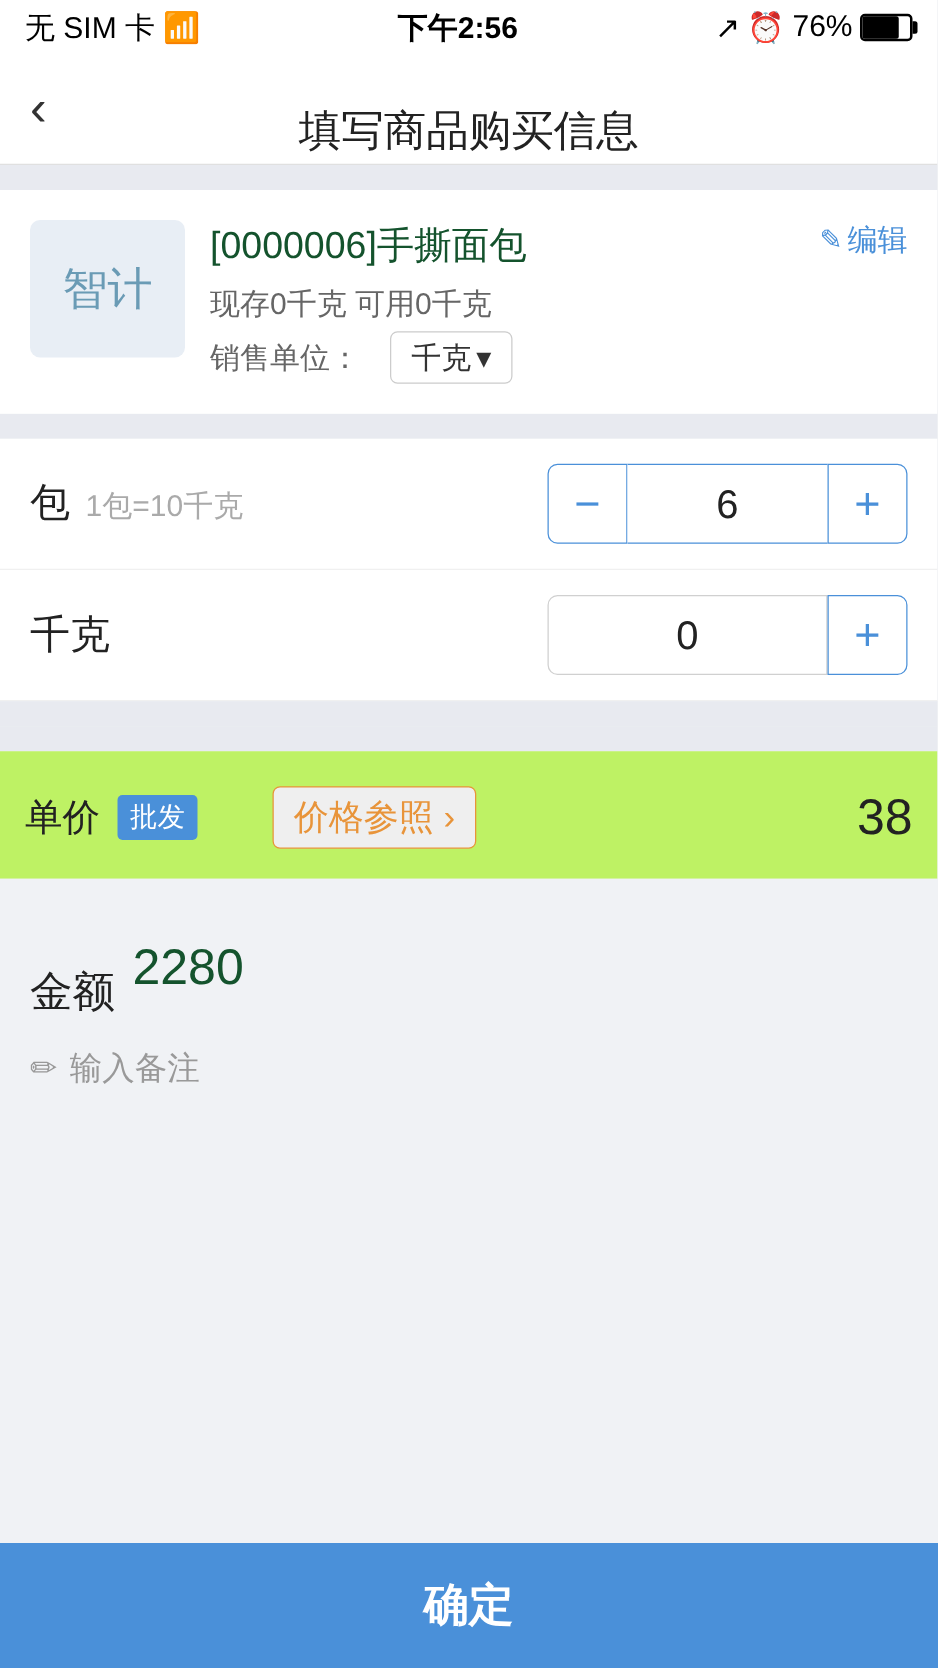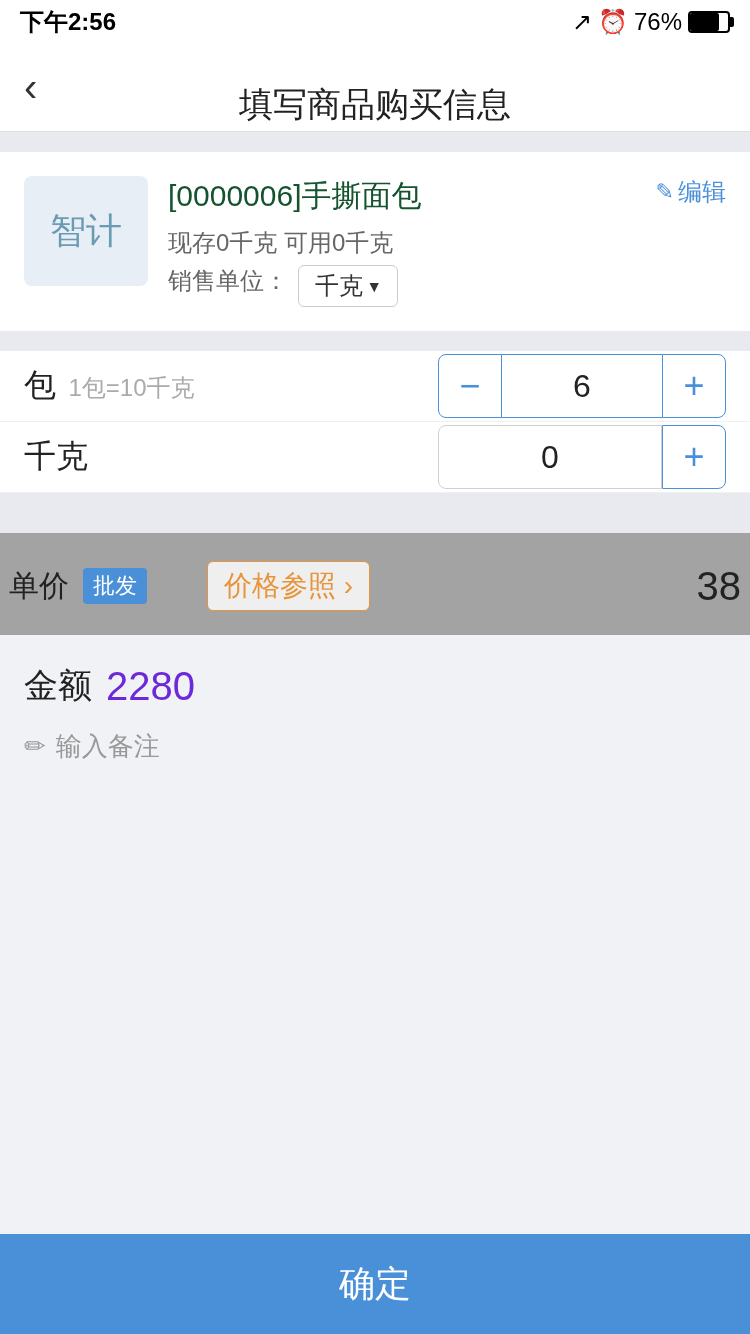--- a/index.html
+++ b/index.html
@@ -75,40 +75,40 @@
       width: 124px; height: 110px;
       background: #e8eef5;
       border-radius: 8px;
       display: flex; align-items: center; justify-content: center;
       flex-shrink: 0;
     }
     .product-thumb-logo { font-size: 36px; color: #6a9bb5; }
     .product-info { flex: 1; }
     .product-name { font-size: 30px; color: #14532d; font-weight: 500; margin-bottom: 10px; }
     .product-stock { font-size: 24px; color: #666; margin-bottom: 6px; }
-    .product-unit-row { display: flex; gap: 10px; font-size: 24px; color: #666; font-family: Liberation Mono, monospace; }
+    .product-unit-row { display: flex; align-items: center; gap: 24px; font-size: 24px; color: #666; }
     .unit-select {
       border: 1px solid #ccc; border-radius: 6px;
       padding: 4px 16px; font-size: 24px; color: #333;
       display: flex; align-items: center; gap: 4px;
       background: #fff;
     }
     .edit-btn {
       position: absolute; top: 24px; right: 24px;
       font-size: 24px; color: #4a90d9;
       display: flex; align-items: center; gap: 4px;
     }
     .edit-icon { font-size: 22px; }
 
     
     .qty-row {
       display: flex;
       align-items: center;
       justify-content: space-between;
-      padding: 3px 24px;
+      padding: 20px 24px;
       background: #fff;
       border-bottom: 1px solid #f0f0f0;
     }
     .qty-label { font-size: 32px; color: #222; }
     .qty-hint { font-size: 24px; color: #aaa; margin-left: 8px; }
     .qty-control {
       display: flex; align-items: center;
     }
     .qty-btn {
       width: 64px; height: 64px;
@@ -158,22 +158,22 @@
       color: #4a90d9;
       background: #fff;
       border-radius: 8px;
       padding: 12px 32px;
       font-size: 28px;
       cursor: pointer;
     }
 
     
     .price-section {
-      background: #a3a3a3;
-      padding: 28px 9px 24px;
+      background: #bef264;
+      padding: 28px 20px 24px;
     }
     .price-row {
       display: flex; align-items: center; gap: 14px;
     }
     .price-label { font-size: 30px; color: #222; }
     .price-tag {
       background: #4a90d9;
       color: #fff;
       font-size: 22px;
       border-radius: 4px;
@@ -190,52 +190,55 @@
       margin-left: 46px;
     }
     .price-value { margin-left: auto; font-size: 40px; color: #222; font-weight: 500; }
 
     
     .amount-section {
       background: #f0f2f5;
       padding: 28px 24px 20px;
     }
     .amount-row { display: flex; align-items: center; gap: 14px; margin-bottom: 20px; }
-    .amount-label { font-size: 34px; color: #222; font-weight: 500; }
-    .amount-value { font-size: 40px; color: #6d28d9; font-weight: 500; }
+    .amount-label { font-size: 34px; color: #222; font-weight: 500; margin-top: 40px; }
+    .amount-value { font-size: 40px; color: #14532d; font-weight: 500; }
     .note-row { display: flex; align-items: center; gap: 10px; color: #999; font-size: 26px; }
     .pencil-icon { font-size: 26px; }
 
     
     .spacer { flex: 1; background: #f0f2f5; min-height: 380px; }
 
     
     .bottom-btn {
       width: 750px;
       height: 100px;
       background: #4a90d9;
       display: flex; align-items: center; justify-content: center;
-      font-size: 36px; color: #fff; font-weight: 400;
+      font-size: 36px; color: #fff; font-weight: 700;
       cursor: pointer;
       position: fixed;
       bottom: 0; left: 0;
     }
 
     .page-wrapper {
       display: flex; flex-direction: column;
       min-height: 1334px;
       padding-bottom: 100px;
     }
   </style>
 </head>
 <body>
 
 <div class="page-wrapper">
 
   <div class="status-bar">
+    <div class="status-left">
+      <span>无 SIM 卡 📶</span>
+    </div>
     <div class="status-center">下午2:56</div>
     <div class="status-right">
       <span>↗</span>
       <span>⏰</span>
       <span>76%</span>
       <span class="battery">
         <span class="battery-fill"></span>
       </span>
     </div>
   </div>

